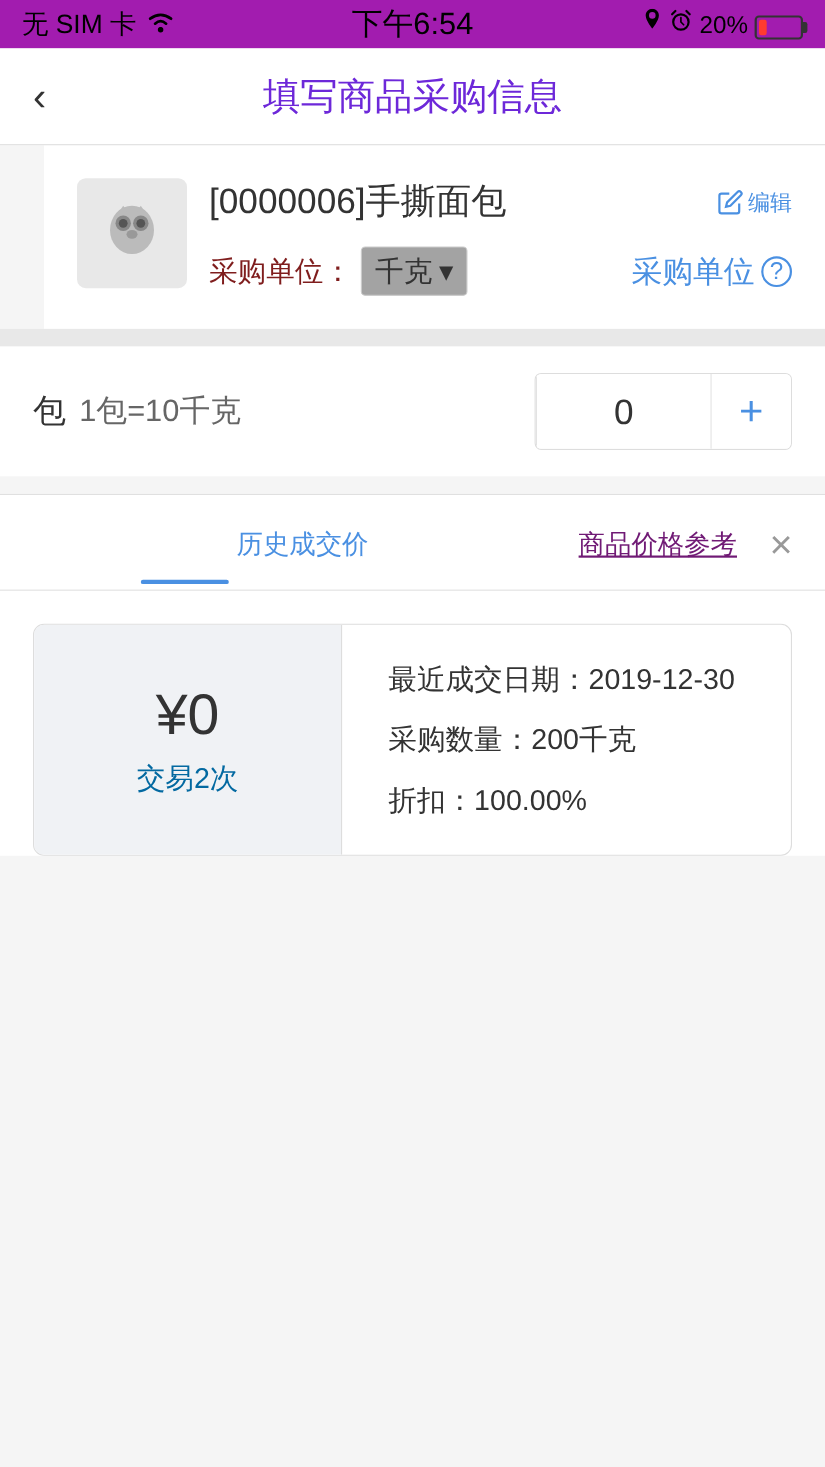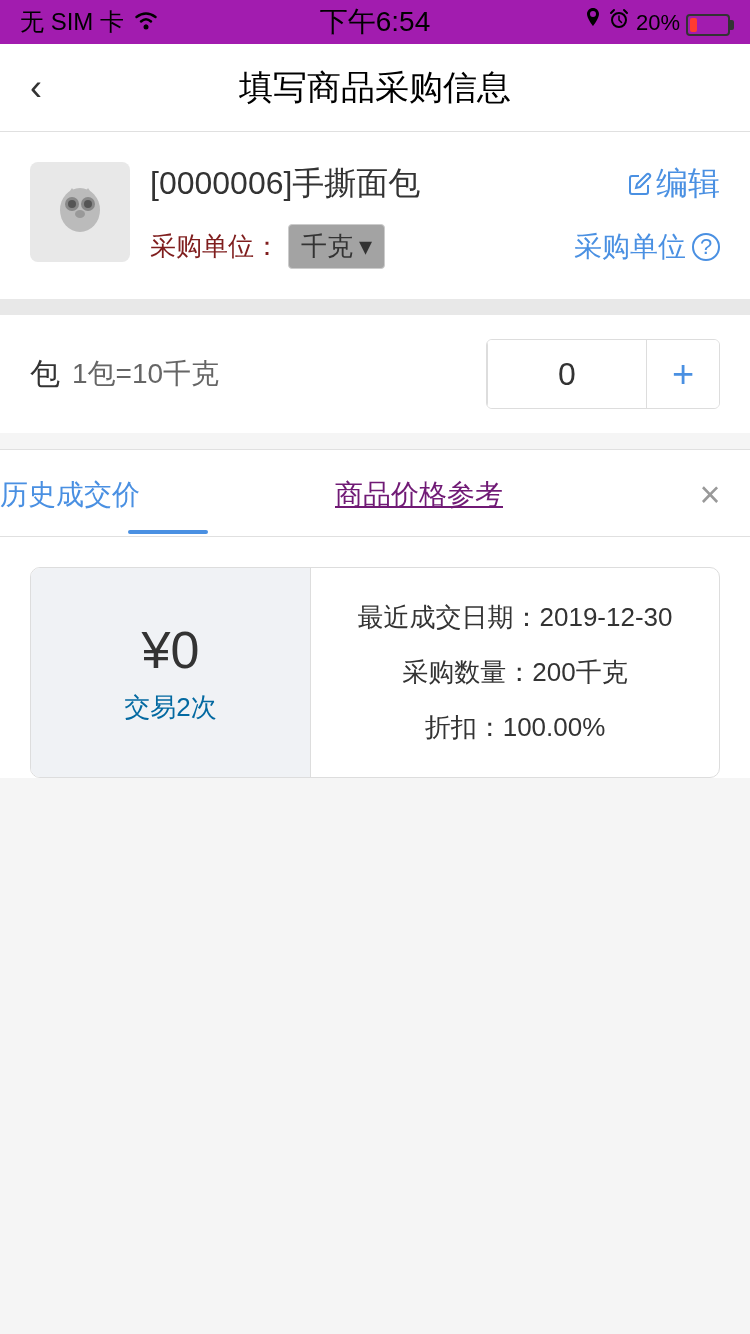--- a/index.html
+++ b/index.html
@@ -89,31 +89,32 @@
     .nav-back {
       position: absolute;
       left: 30px;
       font-size: 36px;
       color: #333;
       cursor: pointer;
     }
     .nav-title {
       font-size: 34px;
       font-weight: 500;
-      color: #000000;
+      color: #6d28d9;
     }
 
     
     .product-card {
       background: #fff;
       margin-top: 0;
       padding: 30px;
       display: flex;
       align-items: flex-start;
       gap: 20px;
+      margin-left: 40px;
     }
     .product-image {
       width: 100px;
       height: 100px;
       background: #e8e8e8;
       border-radius: 8px;
       display: flex;
       align-items: center;
       justify-content: center;
       flex-shrink: 0;
@@ -131,21 +132,21 @@
       align-items: center;
       margin-bottom: 18px;
     }
     .product-name {
       font-size: 32px;
       color: #333;
       font-weight: 400;
     }
     .product-edit {
       color: #4a90e2;
-      font-size: 32px;
+      font-size: 20px;
       display: flex;
       align-items: center;
       gap: 4px;
     }
     .product-unit-row {
       display: flex;
       justify-content: space-between;
       align-items: center;
     }
     .unit-label {
@@ -248,23 +249,23 @@
 
     
     .tabs {
       display: flex;
       align-items: center;
       border-bottom: 1px solid #e0e0e0;
       position: relative;
     }
     .tab {
       flex: 1;
-      text-align: left;
+      text-align: right;
       padding: 24px 0 20px;
-      font-size: 28px;
+      font-size: 24px;
       cursor: pointer;
       position: relative;
     }
     .tab.active {
       color: #4a90e2;
     }
     .tab.inactive {
       color: #701a75;
       text-decoration: underline;
     }
@@ -317,21 +318,20 @@
       color: #0369a1;
       margin-top: 10px;
     }
     .transaction-right {
       flex: 1;
       padding: 30px 42px;
       display: flex;
       flex-direction: column;
       justify-content: center;
       gap: 16px;
-      text-align: center;
     }
     .transaction-detail-row {
       font-size: 26px;
       color: #333;
       line-height: 1.5;
     }
   </style>
 </head>
 <body>
 

